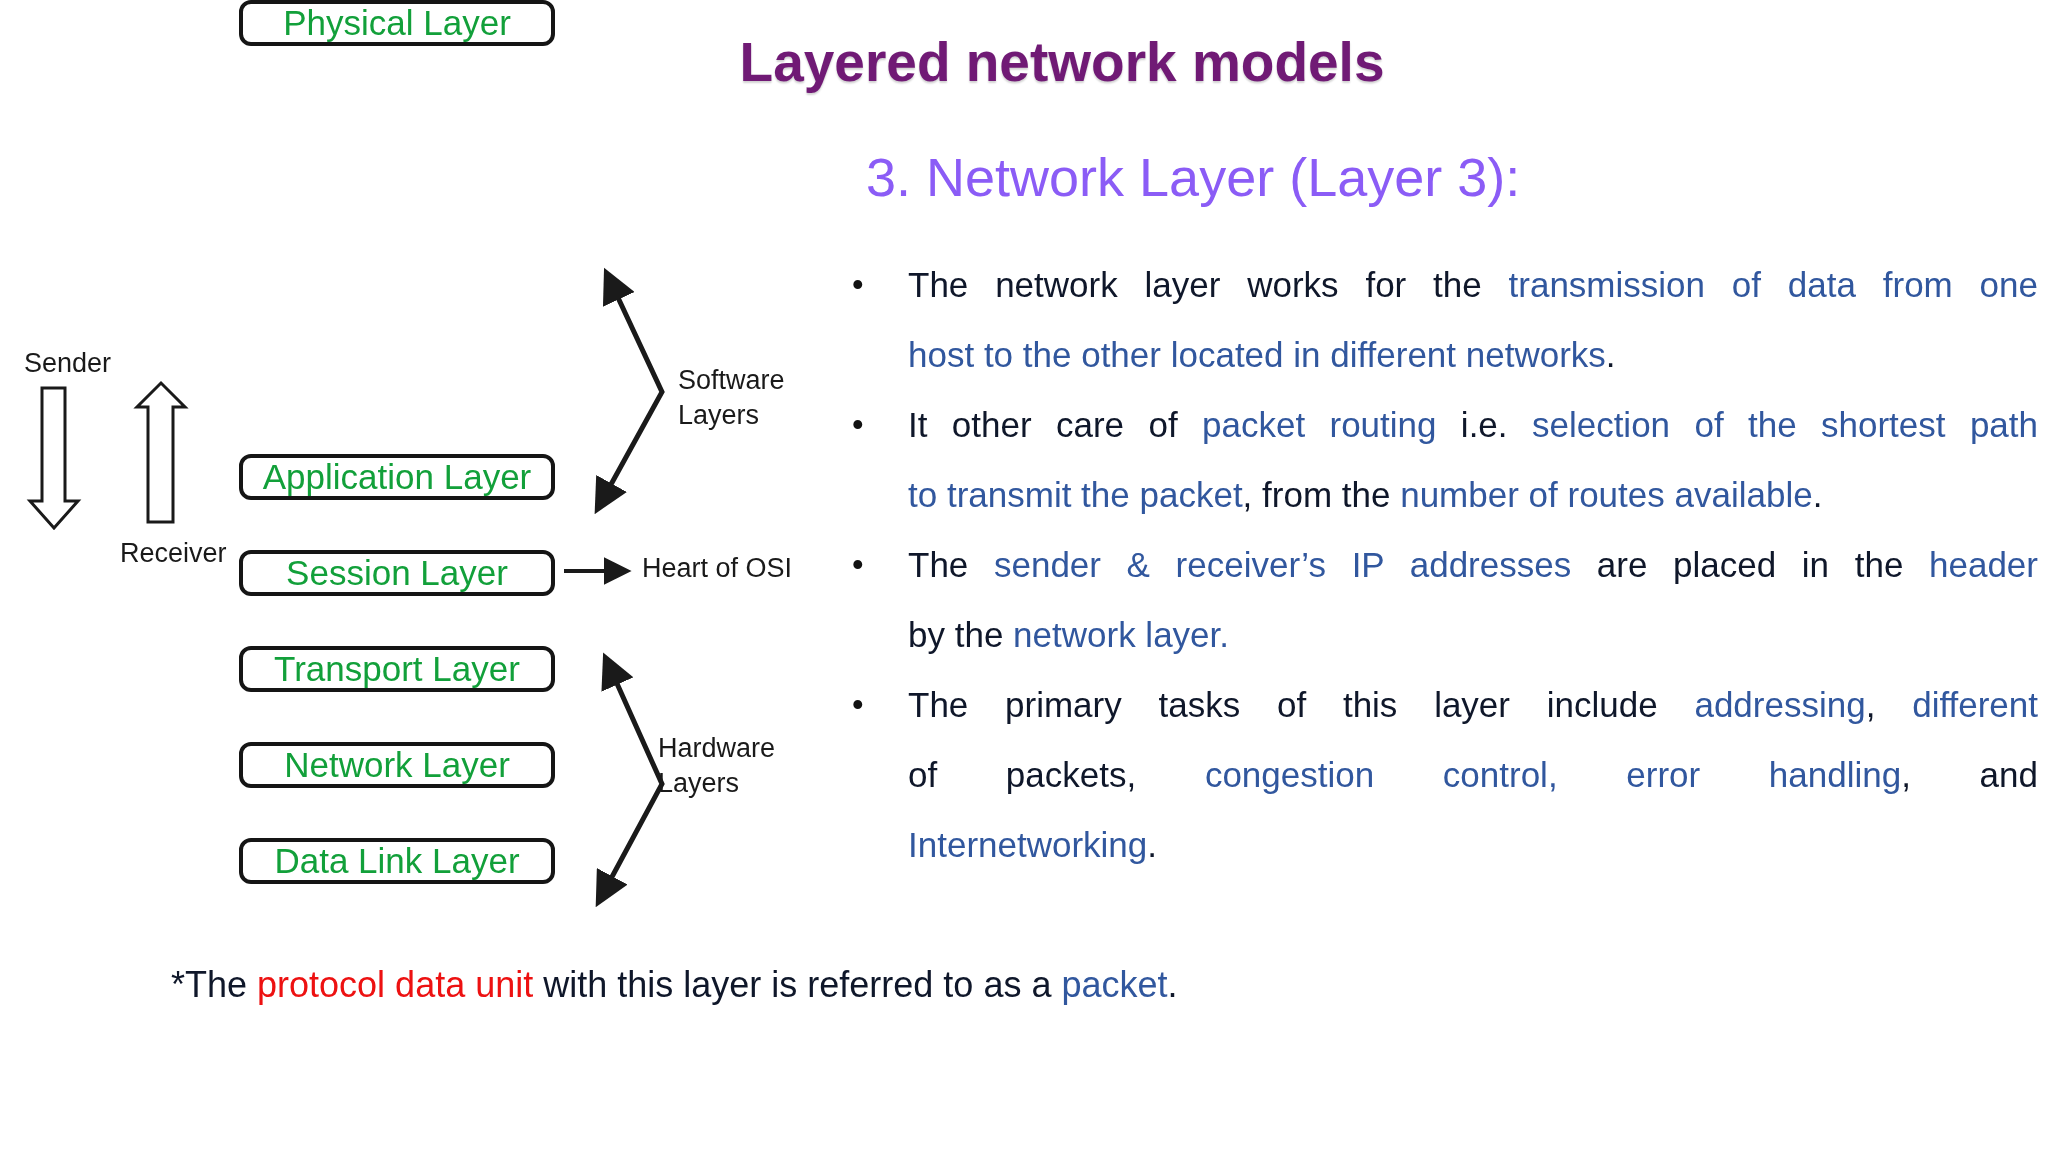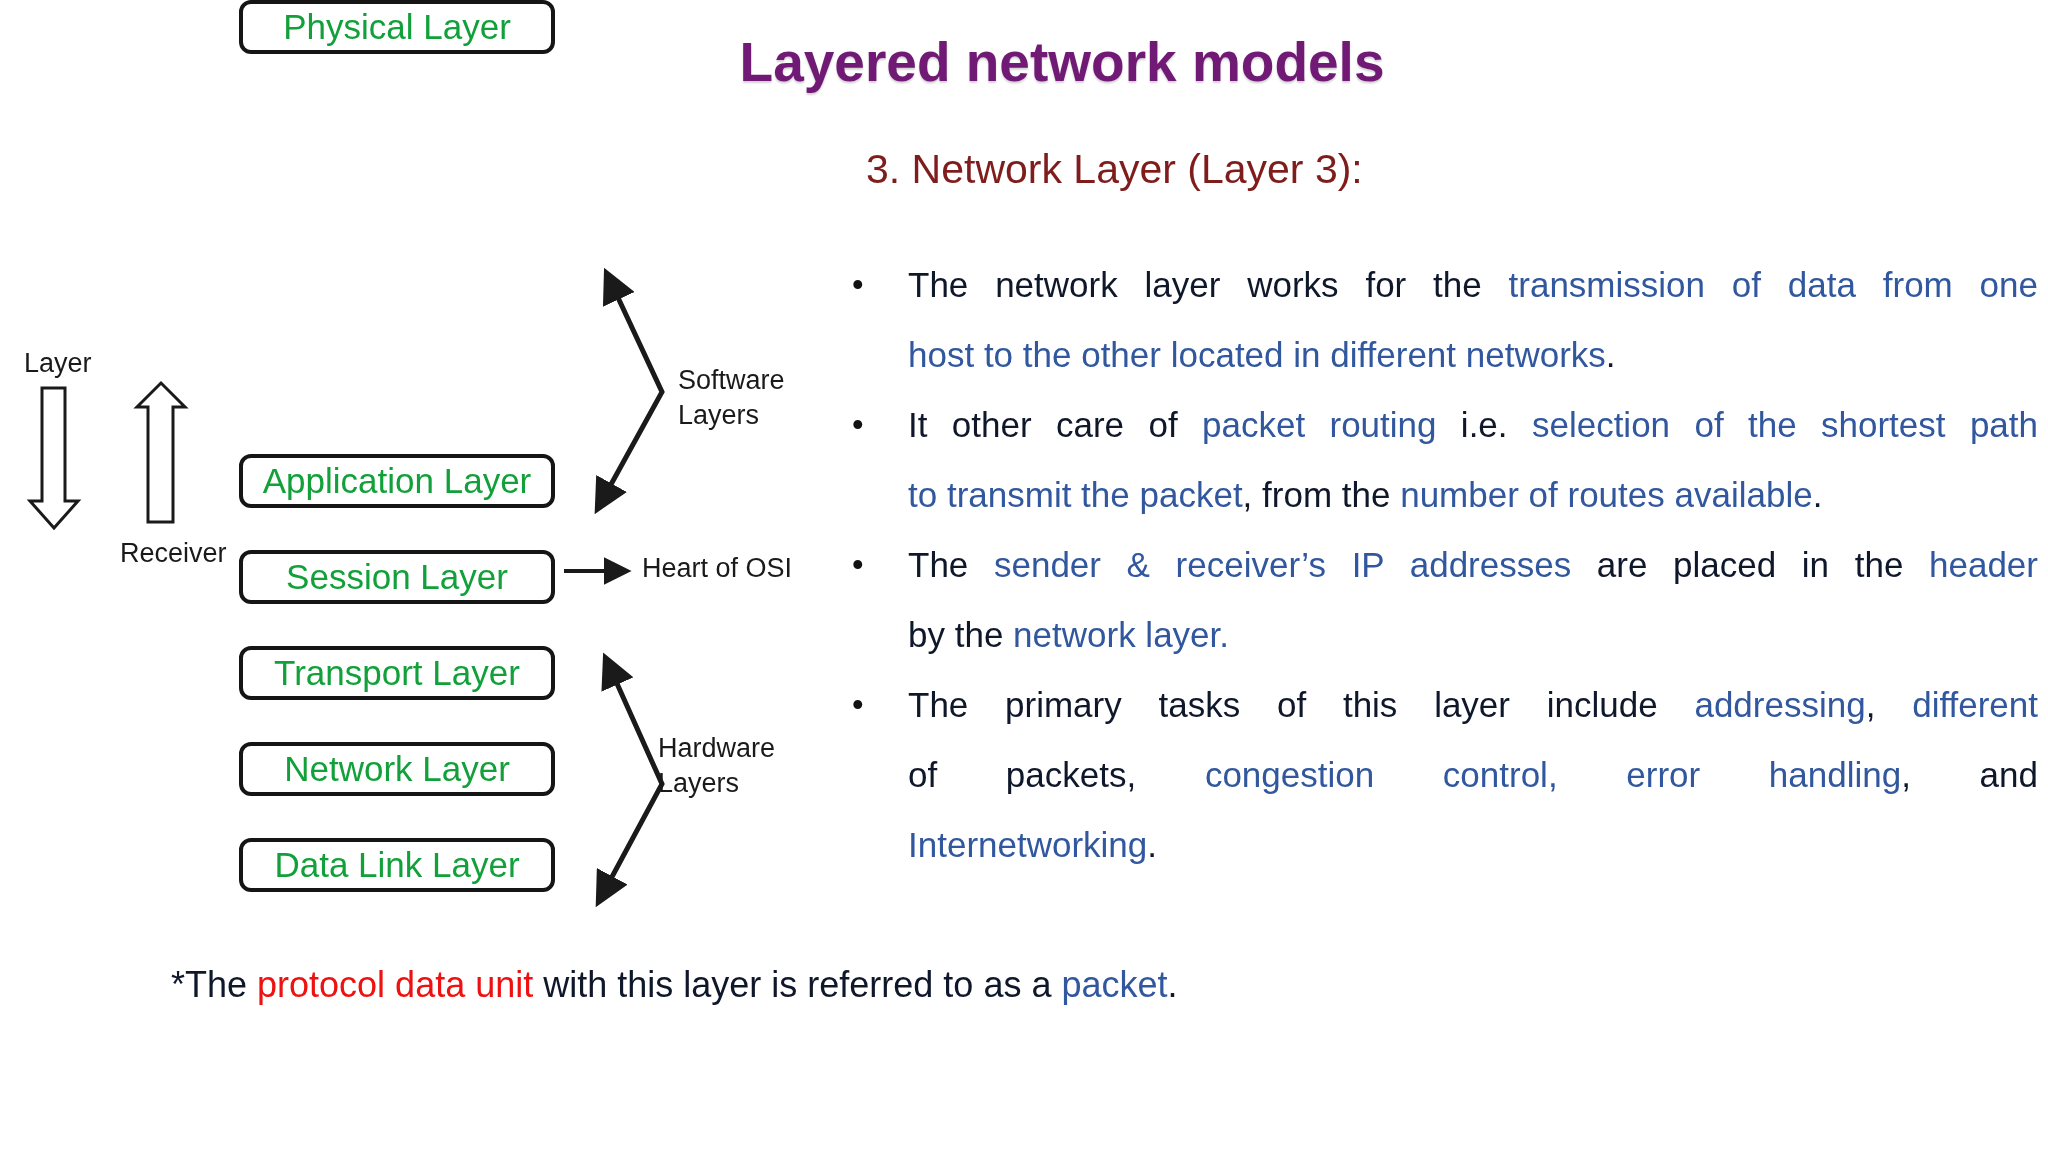--- a/index.html
+++ b/index.html
@@ -3,24 +3,24 @@
 <meta charset="utf-8">
 <style>
   html,body{margin:0;padding:0;background:#ffffff;}
   #slide{position:relative;width:2048px;height:1152px;background:#ffffff;overflow:hidden;
          font-family:"Liberation Sans",sans-serif;color:#121212;}
 
   
   .title{position:absolute;top:30px;left:1038px;transform:translateX(-50%);
          font-size:55px;font-weight:bold;color:#701a75;white-space:nowrap;
          text-shadow:0 2px 2px rgba(0,0,0,0.18);margin-left:24px;}
-  .subtitle{position:absolute;top:146px;left:866px;font-size:41px;color:#7f1d1d;white-space:nowrap;}
+  .subtitle{position:absolute;top:146px;left:866px;font-size:54px;color:#8b5cf6;white-space:nowrap;}
 
   
-  .layer-box{position:absolute;left:239px;width:316px;height:54px;box-sizing:border-box;
+  .layer-box{position:absolute;left:239px;width:316px;height:46px;box-sizing:border-box;
              border:4px solid #151515;border-radius:12px;background:#ffffff;
              display:flex;align-items:center;justify-content:center;}
   .layer-box span{font-size:35px;color:#12A03A;white-space:nowrap;}
   .layer-box:nth-of-type(1){top:262px}
   .layer-box:nth-of-type(2){top:358px}
   .layer-box:nth-of-type(3){top:454px}
   .layer-box:nth-of-type(4){top:550px}
   .layer-box:nth-of-type(5){top:646px}
   .layer-box:nth-of-type(6){top:742px}
   .layer-box:nth-of-type(7){top:838px}
@@ -85,21 +85,21 @@
   <div class="layer-box">
       <span>Network Layer</span>
     </div>
   <div class="layer-box">
       <span>Data Link Layer</span>
     </div>
   <div class="layer-box">
       <span>Physical Layer</span>
     </div>
 
-  <div class="diag-label lbl-sender">Layer</div>
+  <div class="diag-label lbl-sender">Sender</div>
   <div class="diag-label lbl-receiver">Receiver</div>
   <div class="diag-label lbl-software">
     <div>Software</div>
     <div>Layers</div>
   </div>
   <div class="diag-label lbl-hardware">
     <div>Hardware</div>
     <div>Layers</div>
   </div>
   <div class="diag-label lbl-heart">Heart of OSI</div>

